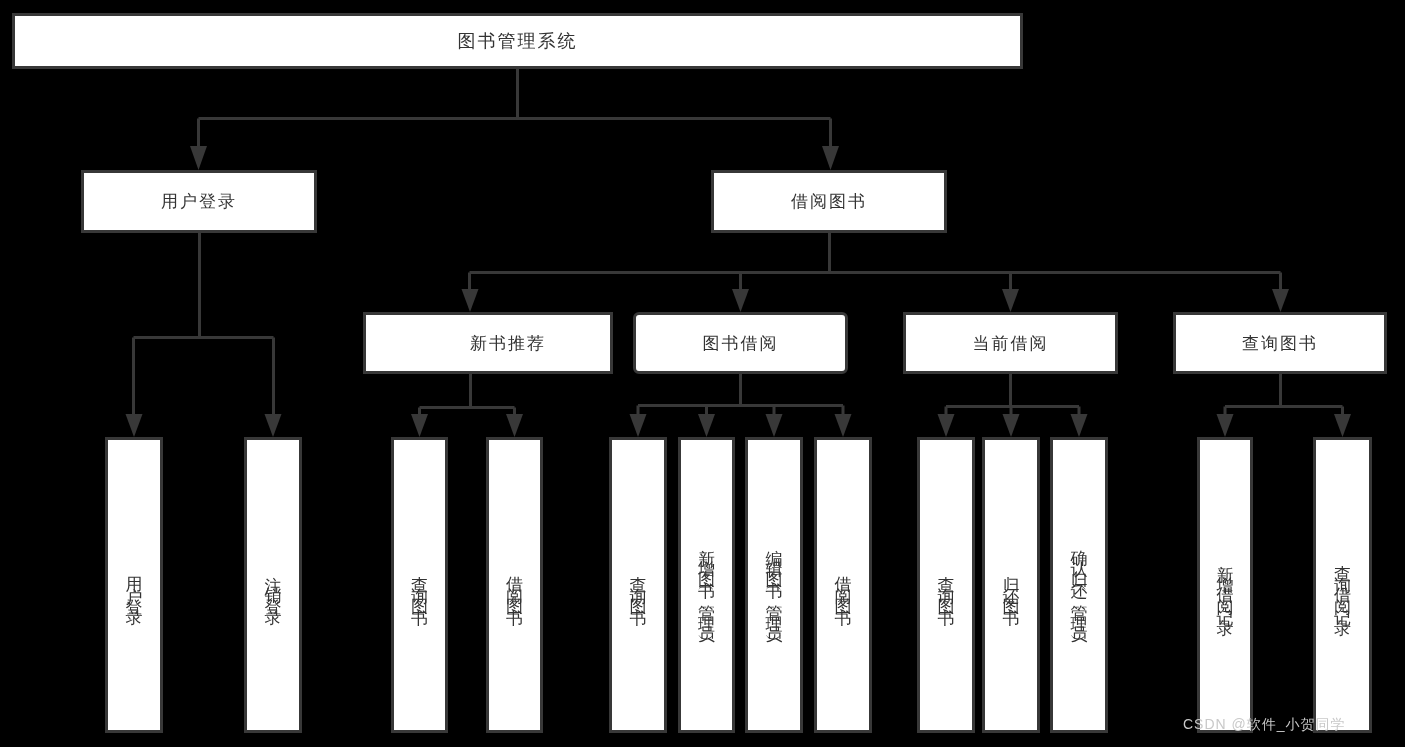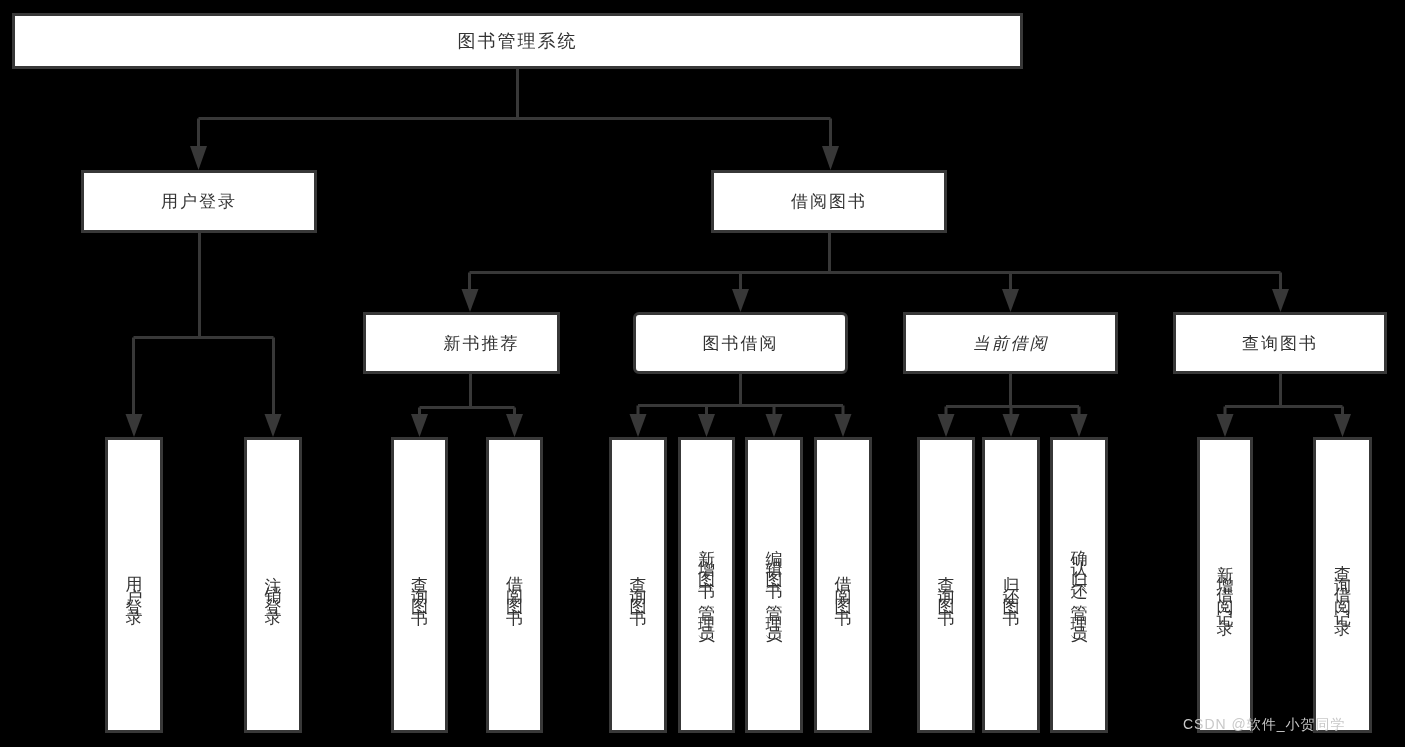--- a/index.html
+++ b/index.html
@@ -84,27 +84,27 @@
     <span class="hlabel root-label">图书管理系统</span>
   </div>
 
   <div class="box" style="left:81px;top:170px;width:236px;height:63px;">
     <span class="hlabel">用户登录</span>
   </div>
   <div class="box" style="left:711px;top:170px;width:236px;height:63px;">
     <span class="hlabel">借阅图书</span>
   </div>
 
-  <div class="box" style="left:363px;top:312px;width:197px;height:62px;padding-left:40px;">
+  <div class="box" style="left:363px;top:312px;width:250px;height:62px;padding-left:40px;">
     <span class="hlabel">新书推荐</span>
   </div>
   <div class="box" style="left:633px;top:312px;width:215px;height:62px;border-radius:6px;">
     <span class="hlabel">图书借阅</span>
   </div>
-  <div class="box" style="left:903px;top:312px;width:215px;height:62px;font-style:italic;">
+  <div class="box" style="left:903px;top:312px;width:215px;height:62px;">
     <span class="hlabel">当前借阅</span>
   </div>
   <div class="box" style="left:1173px;top:312px;width:214px;height:62px;">
     <span class="hlabel">查询图书</span>
   </div>
 
   <div class="box leaf" style="left:105px;width:58px;">
     <span class="vlabel">用户登录</span>
   </div>
   <div class="box leaf" style="left:244px;width:58px;">

